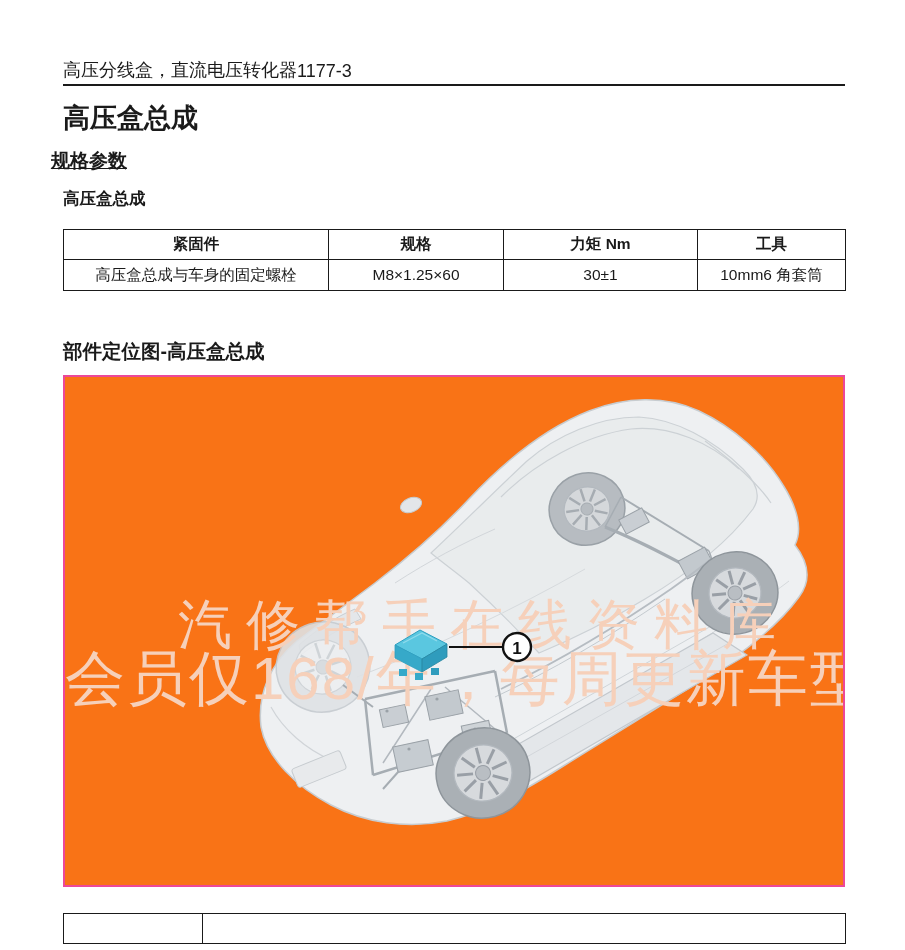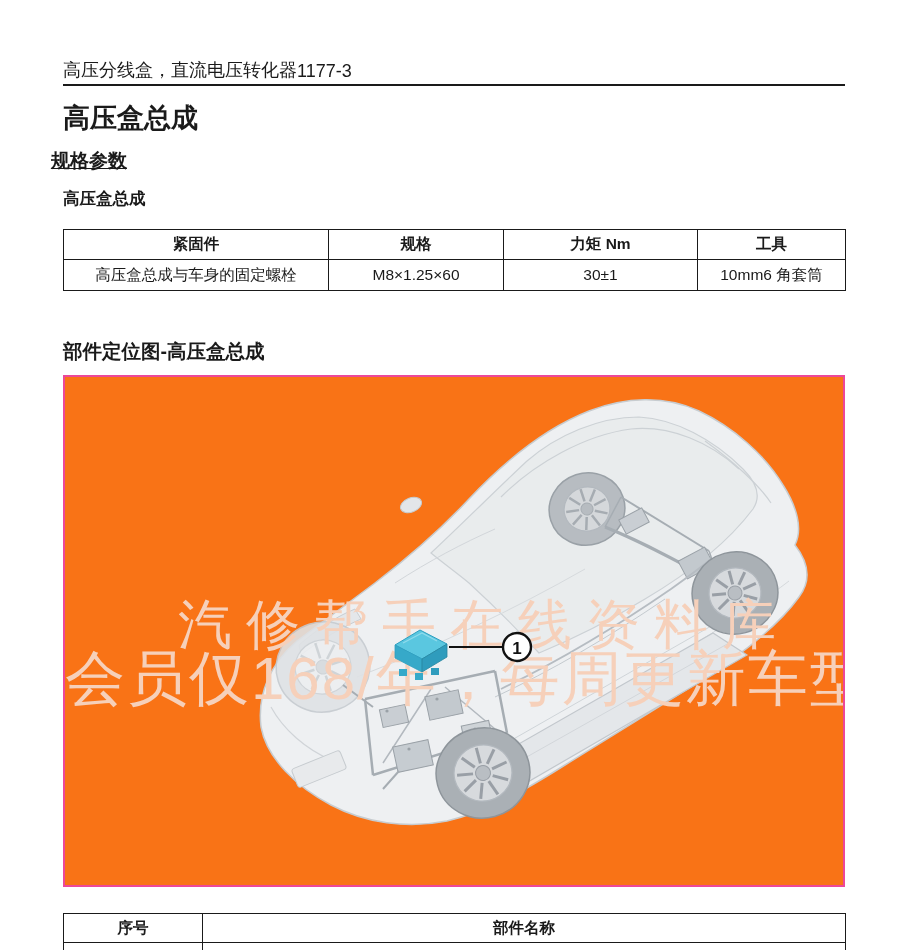--- a/index.html
+++ b/index.html
@@ -208,24 +208,20 @@
       <text x="452" y="276.5" font-size="17" font-weight="bold" text-anchor="middle" fill="#111">1</text>
     </svg>
   </div>
 
   <table class="parts-table">
     <colgroup>
         <col style="width:139px">
         <col style="width:643px">
       </colgroup>
     <tbody>
-        <tr class="hrow">
-      <td>序号</td>
-      <td>部件名称</td>
-    </tr>
     <tr class="crow">
       <td></td>
       <td></td>
     </tr>
   </tbody>
     </table>
 
 </div>
 
 </body></html>

